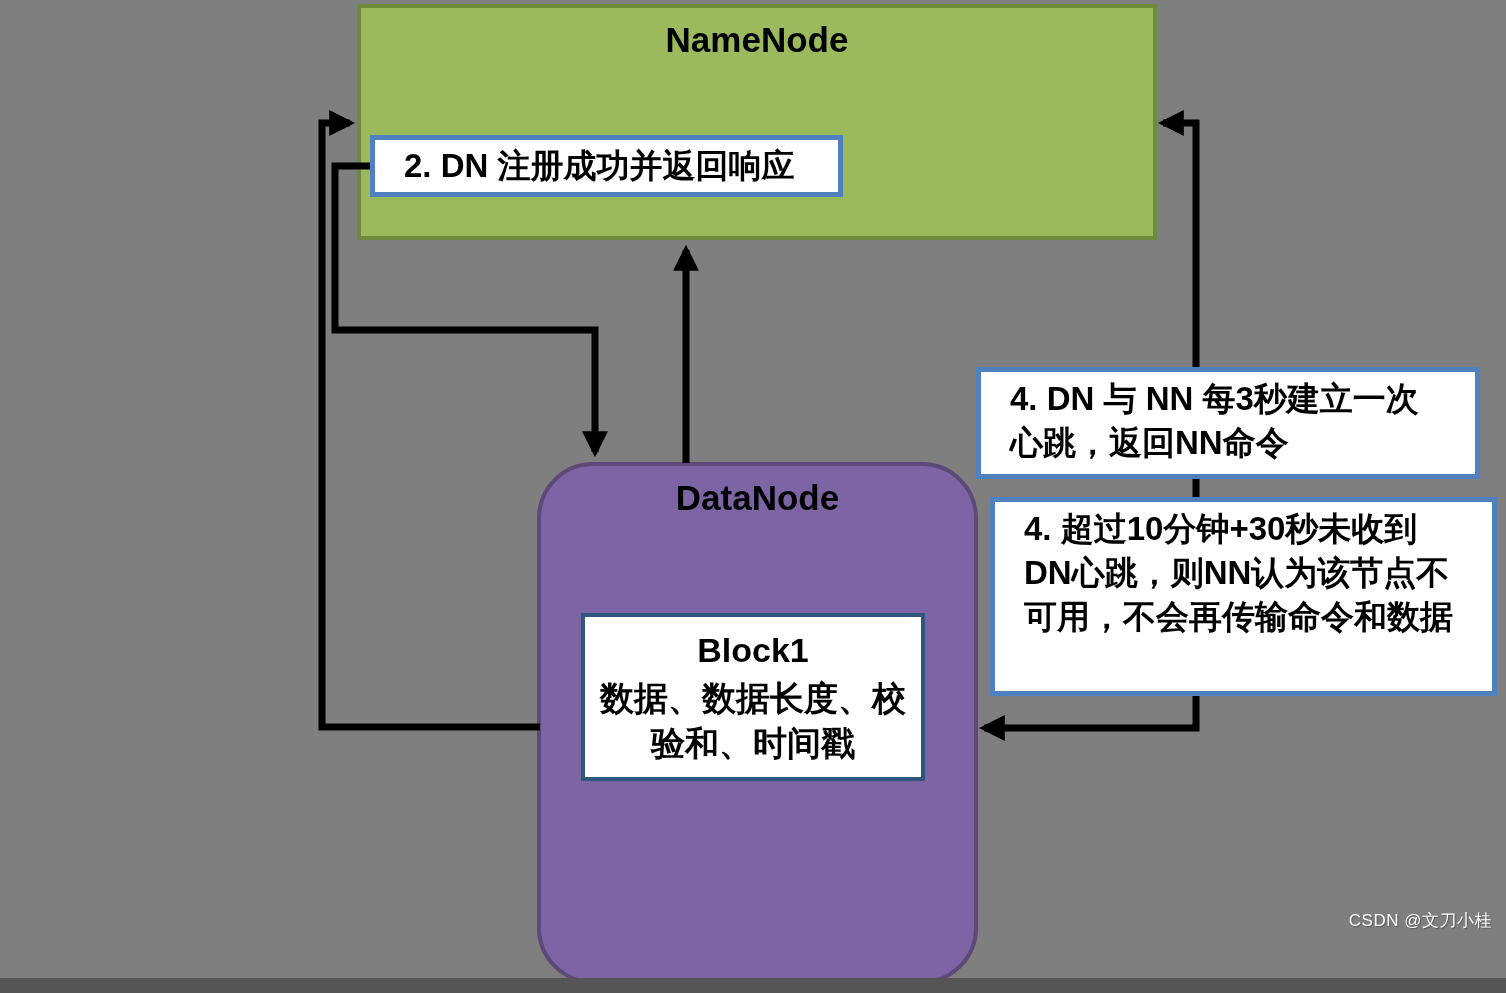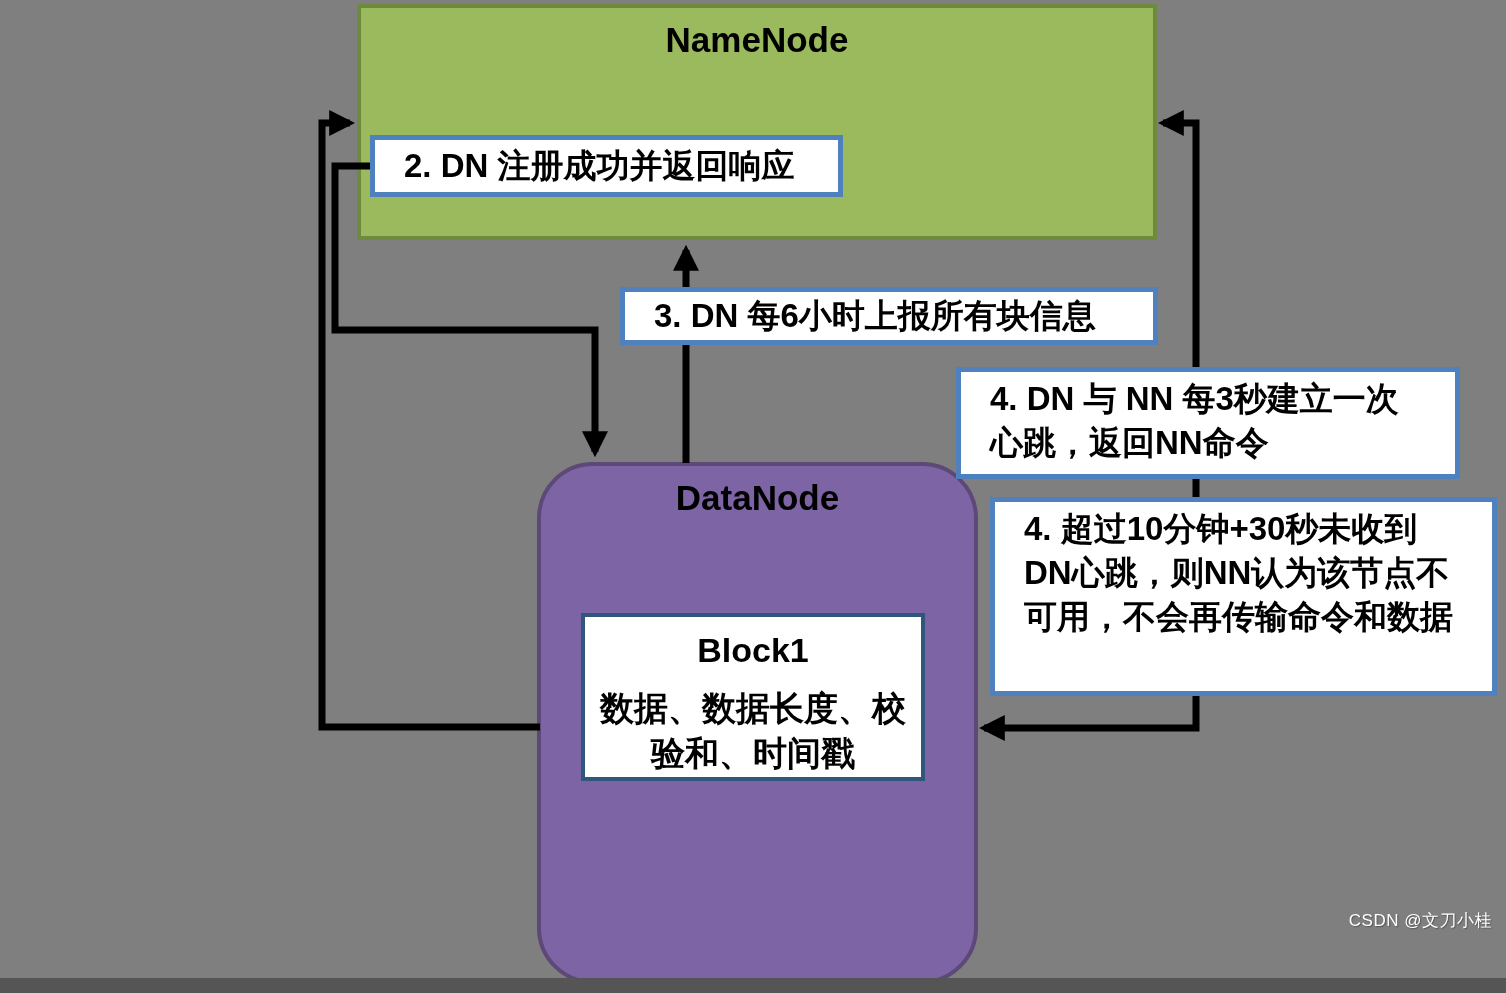--- a/index.html
+++ b/index.html
@@ -29,38 +29,38 @@
     text-align:center;
     font-size:35px;font-weight:bold;
     padding-top:12px;
   }
   #block1 .node-title{padding-top:14px;font-size:34px;}
   .block-content{
     text-align:center;
     font-size:34px;font-weight:bold;
     line-height:1.32;
     max-width:306px;
-    margin:16px auto 0 auto;
+    margin:6px auto 0 auto;
   }
   #arrows{
     position:absolute;left:0;top:0;z-index:2;
     pointer-events:none;
   }
   .label{
     position:absolute;box-sizing:border-box;z-index:3;
     background:#FFFFFF;border:5px solid #4E81BD;
     font-size:33px;font-weight:bold;
     display:flex;align-items:center;
     padding:0 29px;
     line-height:1.34;
   }
   #label-step1{left:5px;top:733px;width:520px;height:59px;}
   #label-step2{left:370px;top:135px;width:473px;height:62px;}
   #label-step3{left:620px;top:287px;width:538px;height:58px;}
-  #label-step4a{left:956px;top:367px;width:504px;height:112px;align-items:flex-start;padding-top:5px;}
+  #label-step4a{left:976px;top:367px;width:504px;height:112px;align-items:flex-start;padding-top:5px;}
   #label-step4b{left:990px;top:497px;width:507px;height:199px;align-items:flex-start;padding-top:5px;}
   #watermark{
     position:absolute;z-index:4;
     right:14px;top:909px;
     font-size:17px;
     color:#ffffff;
     text-shadow:1px 1px 1px rgba(40,40,40,0.45);
     letter-spacing:0.5px;
   }
 </style>
@@ -95,19 +95,18 @@
     <polyline points="540,727 322,727 322,123 350,123" fill="none" stroke="#000" stroke-width="7" marker-end="url(#ah)"></polyline>
 
     <polyline points="372,166 335,166 335,330 595,330 595,452" fill="none" stroke="#000" stroke-width="7" marker-end="url(#ah)"></polyline>
 
     <polyline points="686,463 686,250" fill="none" stroke="#000" stroke-width="7" marker-end="url(#ah)"></polyline>
 
     <polyline points="1163,123 1196,123 1196,728 984,728" fill="none" stroke="#000" stroke-width="7" marker-start="url(#ahrev)" marker-end="url(#ah)"></polyline>
   </svg>
 
   <div class="label" id="label-step2">2. DN 注册成功并返回响应</div>
-  <div class="label" id="label-step3">3. DN 每6小时上报所有块信息</div>
   <div class="label" id="label-step4a">4. DN 与 NN 每3秒建立一次心跳，返回NN命令</div>
   <div class="label" id="label-step4b">4. 超过10分钟+30秒未收到DN心跳，则NN认为该节点不可用，不会再传输命令和数据</div>
 
   <div id="watermark">CSDN @文刀小桂</div>
 
 </div>
 
 </body></html>

